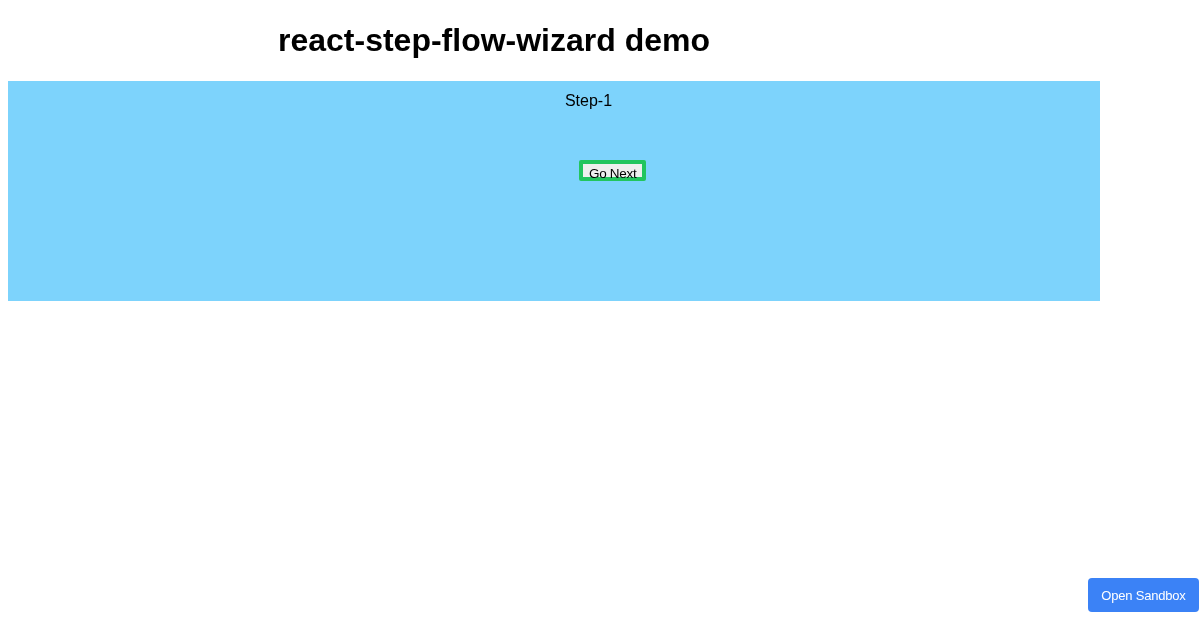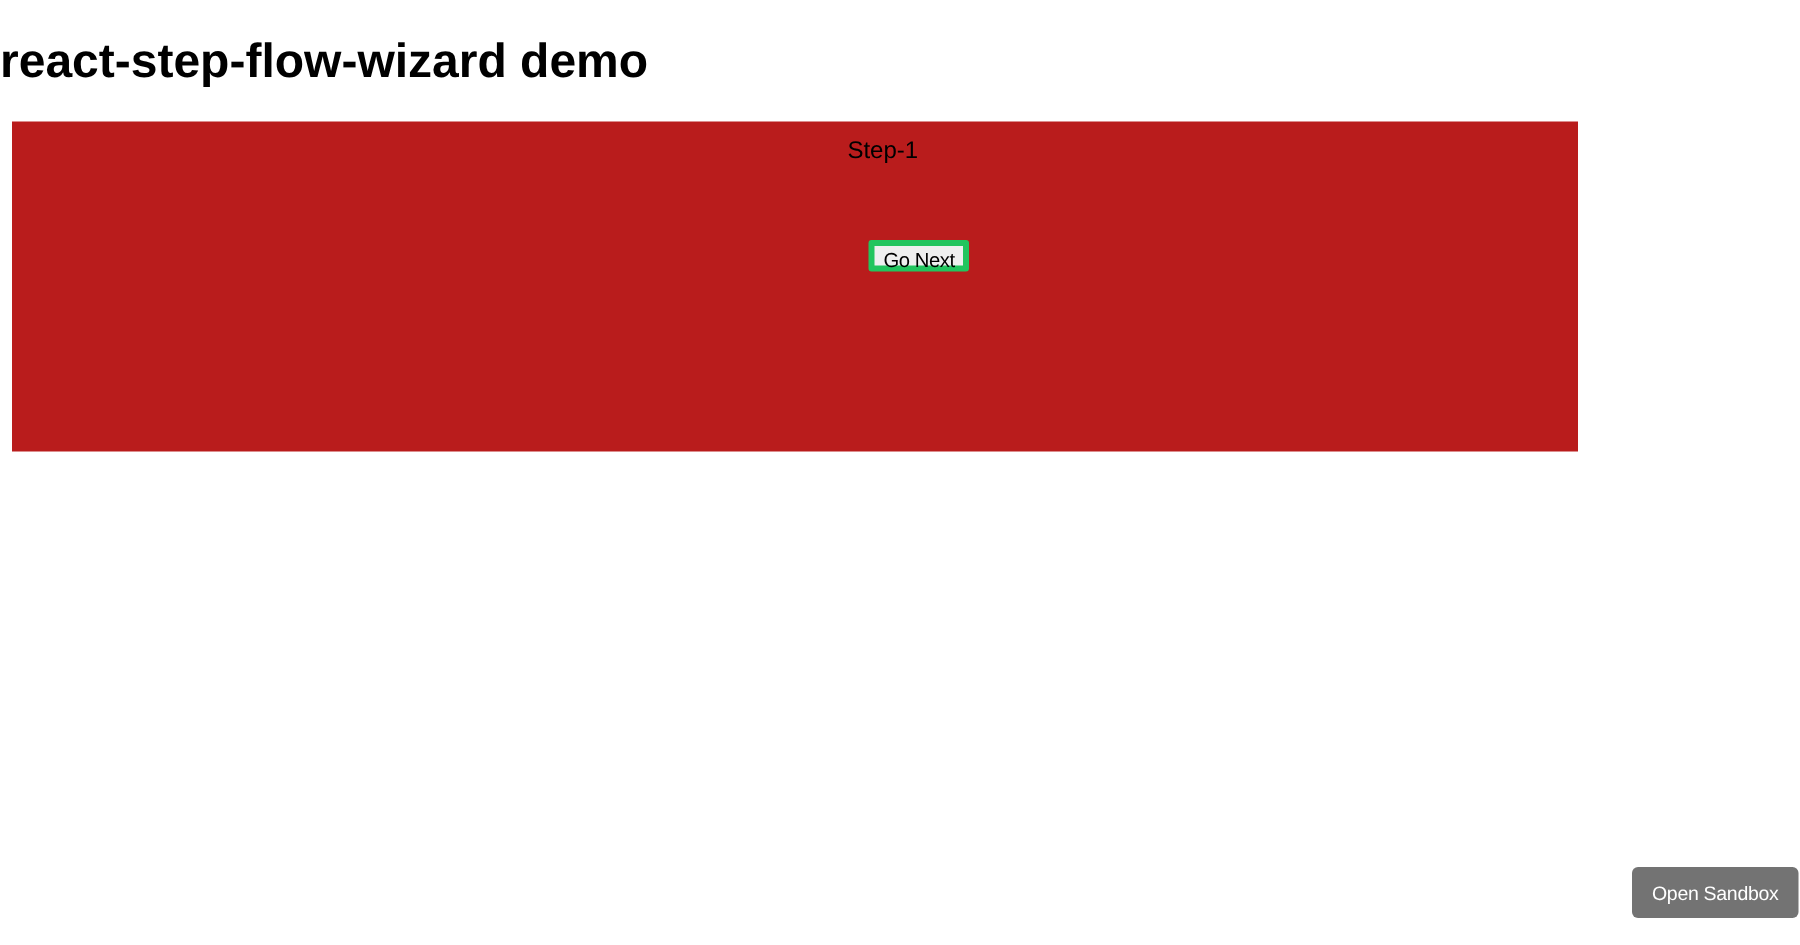--- a/index.html
+++ b/index.html
@@ -11,32 +11,34 @@
       overflow: hidden;
       font-family: "Liberation Sans", sans-serif;
       color: #000;
     }
     body { position: relative; }
     .title {
       position: absolute;
       top: 19px;
       left: 0;
       width: 988px;
+      text-align: center;
       margin: 0;
       font-size: 32px;
       font-weight: bold;
       line-height: 42px;
     }
     .wizard {
       position: absolute;
       left: 8px;
       top: 81px;
       width: 1044px;
       height: 220px;
-      background: #b91c1c;
+      background: #7dd3fc;
+      padding-left: 48px;
     }
     .step-label {
       position: absolute;
       top: 10px;
       left: 0;
       width: 1184px;
       text-align: center;
       font-size: 16px;
       line-height: 20px;
       padding-right: 1px;
@@ -58,21 +60,21 @@
       cursor: pointer;
       line-height: 19px;
       letter-spacing: -0.3px;
     }
     .sandbox-btn {
       position: absolute;
       left: 1088px;
       top: 578px;
       width: 111px;
       height: 34px;
-      background: #737373;
+      background: #3b82f6;
       color: #ffffff;
       border: none;
       border-radius: 4px;
       font-family: "Liberation Sans", sans-serif;
       font-size: 13px;
       cursor: pointer;
       letter-spacing: -0.2px;
     }
   </style>
 </head>

